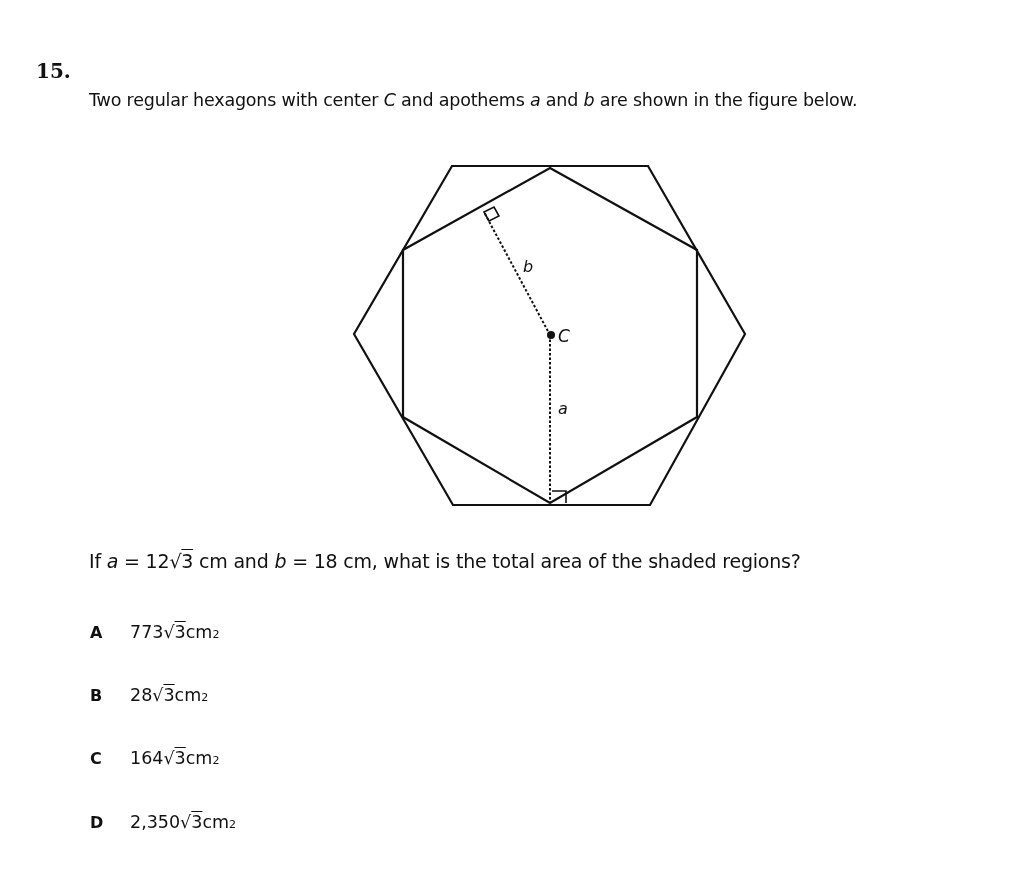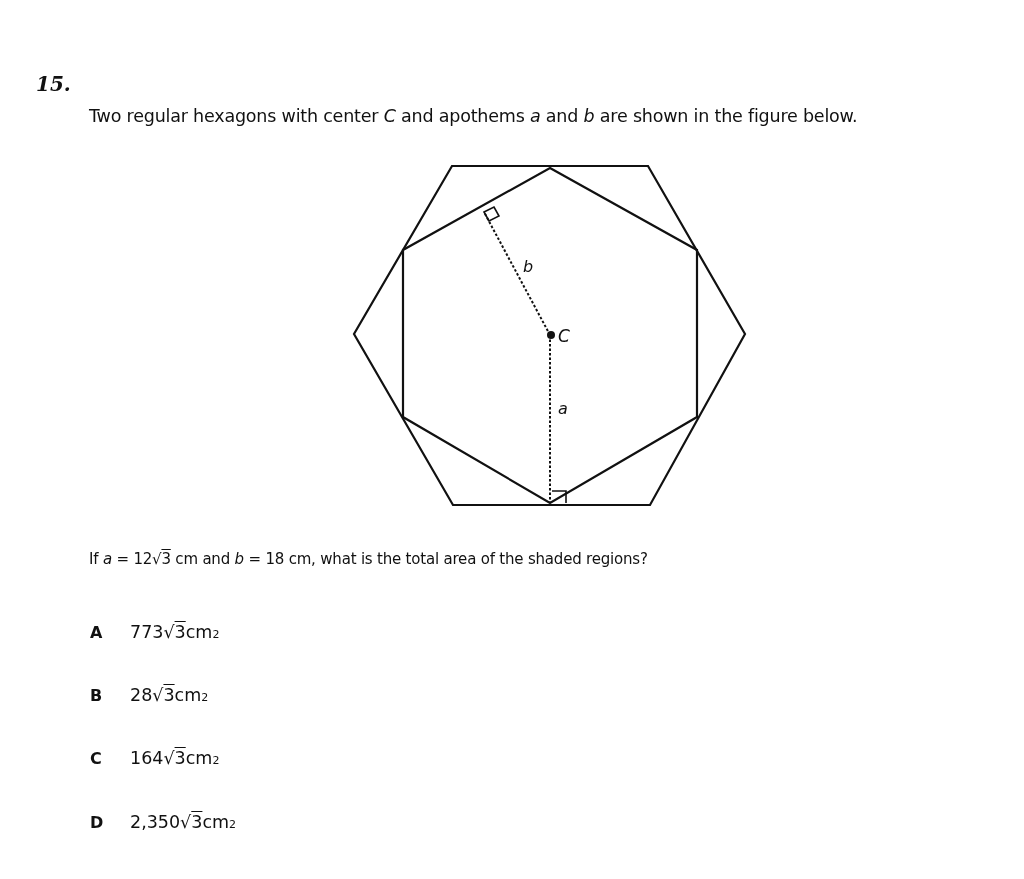--- a/index.html
+++ b/index.html
@@ -1,21 +1,21 @@
 <!DOCTYPE html>
 <html><head>
 <meta charset="utf-8">
 <style>
   html, body { margin:0; padding:0; background:#ffffff; }
   body { width:1024px; height:879px; position:relative; overflow:hidden; color:#111; font-family:"DejaVu Sans", sans-serif; }
-  .qnum { position:absolute; left:36px; top:72px; font-family:"DejaVu Serif", serif; font-weight:bold; font-size:20px;font-style:italic; }
-  .stem { position:absolute; left:89px; top:104px; font-size:17.5px; line-height:24px; white-space:nowrap; letter-spacing:-0.2px; }
+  .qnum { position:absolute; left:36px; top:59px; font-family:"DejaVu Serif", serif; font-weight:bold; font-size:20px; }
+  .stem { position:absolute; left:89px; top:88px; font-size:17.5px; line-height:24px; white-space:nowrap; letter-spacing:-0.2px; }
   .stem i, .prompt i { font-style:italic; }
   .figure { position:absolute; left:0; top:0; }
-  .prompt { position:absolute; left:89px; top:550px; font-size:15px; white-space:nowrap; letter-spacing:-0.2px; }
+  .prompt { position:absolute; left:89px; top:550px; font-size:19px; white-space:nowrap; letter-spacing:-0.2px; }
   .choice { position:absolute; left:90px; font-size:17.5px; white-space:nowrap; display:flex; align-items:baseline; }
   .choice .letter { font-weight:bold; width:40px; display:inline-block; font-size:16px; }
   .sqrt { display:inline-block; }
   .sqrt .rad { text-decoration:overline; }
   sup { font-size:11px; vertical-align:7px; }
 </style>
 </head>
 <body>
 
 <div class="qnum">15.</div>

